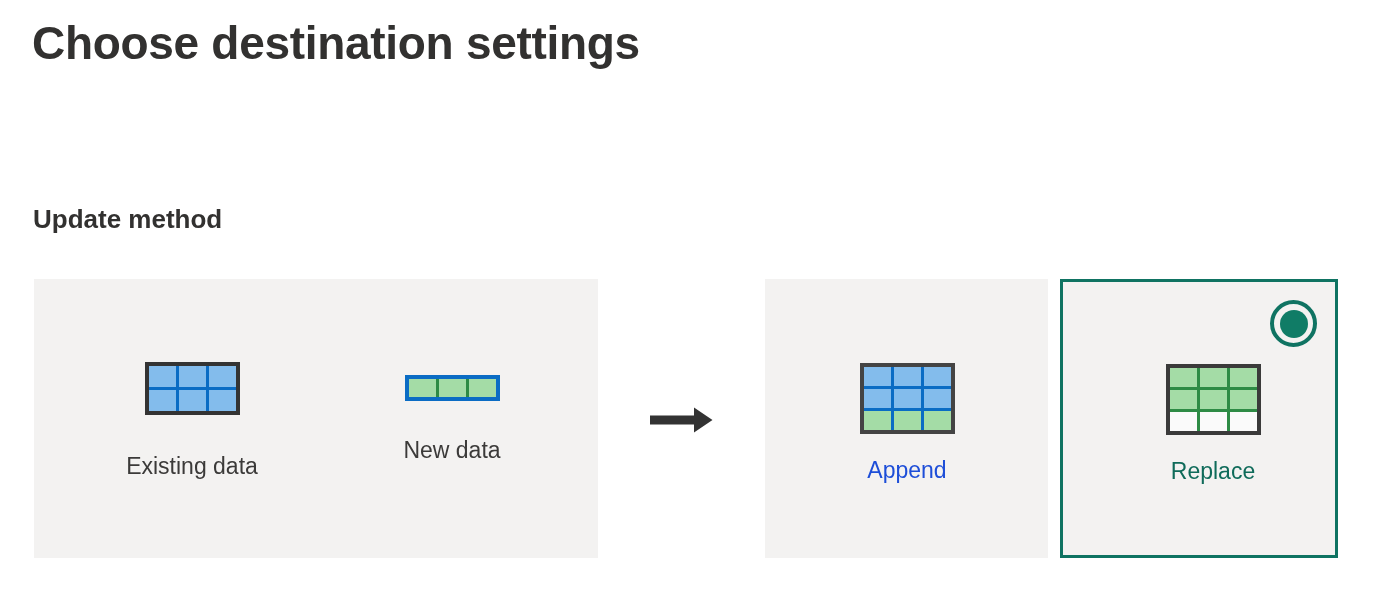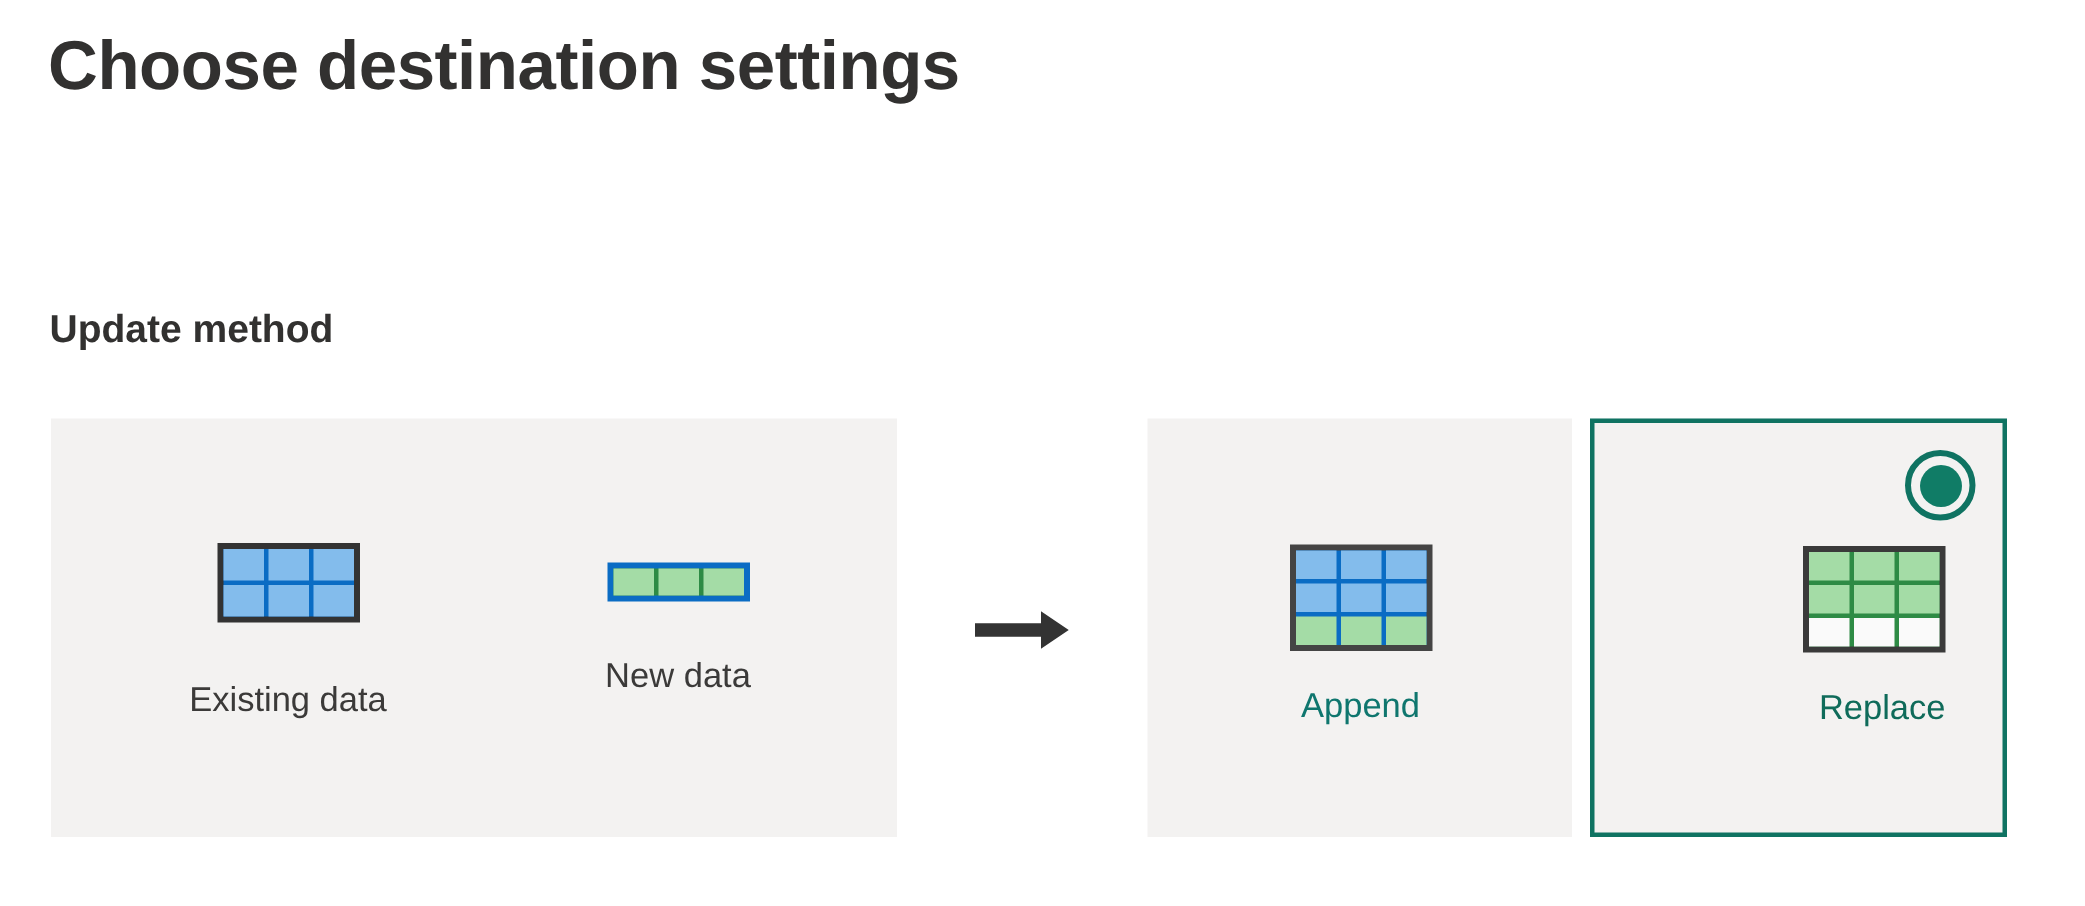--- a/index.html
+++ b/index.html
@@ -75,21 +75,21 @@
   
   .option {
     position: absolute;
     display: flex;
     flex-direction: column;
     align-items: center;
   }
   .option-existing { left: 44px;  top: 66px; width: 228px; }
   .option-new      { left: 318px; top: 66px; width: 200px; }
   .option-append   { left: 44px;  top: 76px; width: 196px; }
-  .option-replace  { left: 38px;  top: 74px; width: 196px; align-items: flex-end; }
+  .option-replace  { left: 52px;  top: 74px; width: 196px; }
 
   .icon-slot {
     height: 86px;
     display: flex;
     align-items: center;
     justify-content: center;
   }
 
   .option-label {
     font-size: 23px;
@@ -263,21 +263,21 @@
               <i class="cell blue"></i>
             <i class="cell blue"></i>
               <i class="cell blue"></i>
               <i class="cell blue"></i>
             <i class="cell green"></i>
               <i class="cell green"></i>
               <i class="cell green"></i>
           </span>
         </span>
       </div>
-      <div class="option-label muted" style="color: #0f766e;">Append</div>
+      <div class="option-label muted" style="color: #1d4ed8;">Append</div>
     </div>
   </div>
 
   <div class="card card-replace" style="border-color: rgb(15, 115, 98);">
 
     <div class="radio" style="border-color: rgb(15, 115, 98);">
       <span class="radio-dot" style="background: rgb(16, 124, 102);"></span>
     </div>
 
     <div class="option option-replace">

